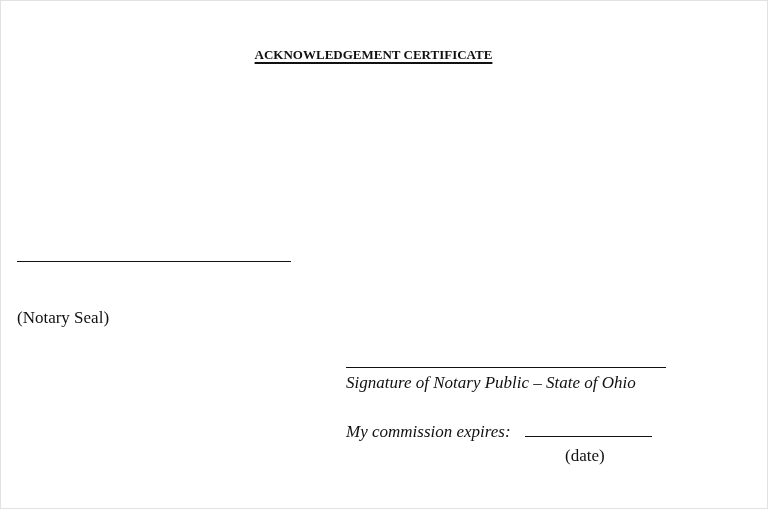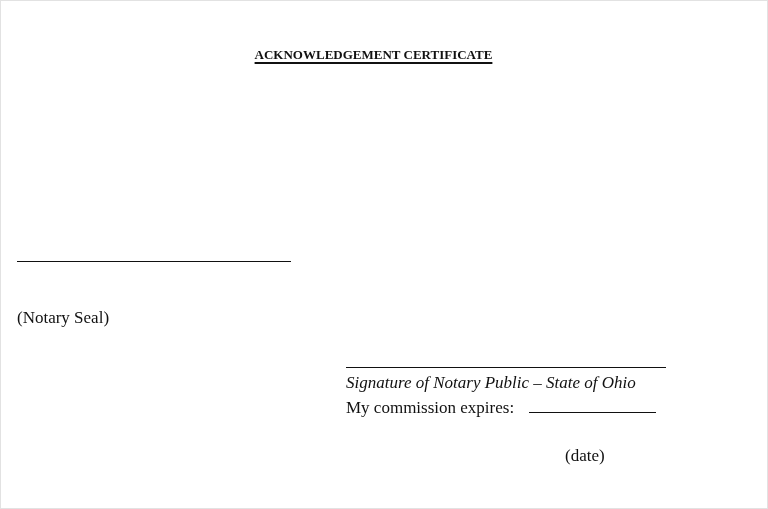--- a/index.html
+++ b/index.html
@@ -66,21 +66,21 @@
   </div>
 
   <div class="abs" style="left:16px; top:307px;">(Notary Seal)</div>
 
   <div class="sig-line">
     <span></span>
   </div>
 
   <div class="abs" style="left:345px; top:372px;font-style:italic;">Signature of Notary Public – State of Ohio</div>
 
-  <div class="abs" style="left:345px; top:396px;">
+  <div class="abs" style="left:345px; top:420px;font-style:italic;">
     <span>My commission expires:</span>
     <span style="display:inline-block; width:6px;"></span>
     <span class="blank" style="width:127px;"></span>
   </div>
 
   <div class="abs" style="left:564px; top:445px;">(date)</div>
 
 </div>
 
 </body></html>

